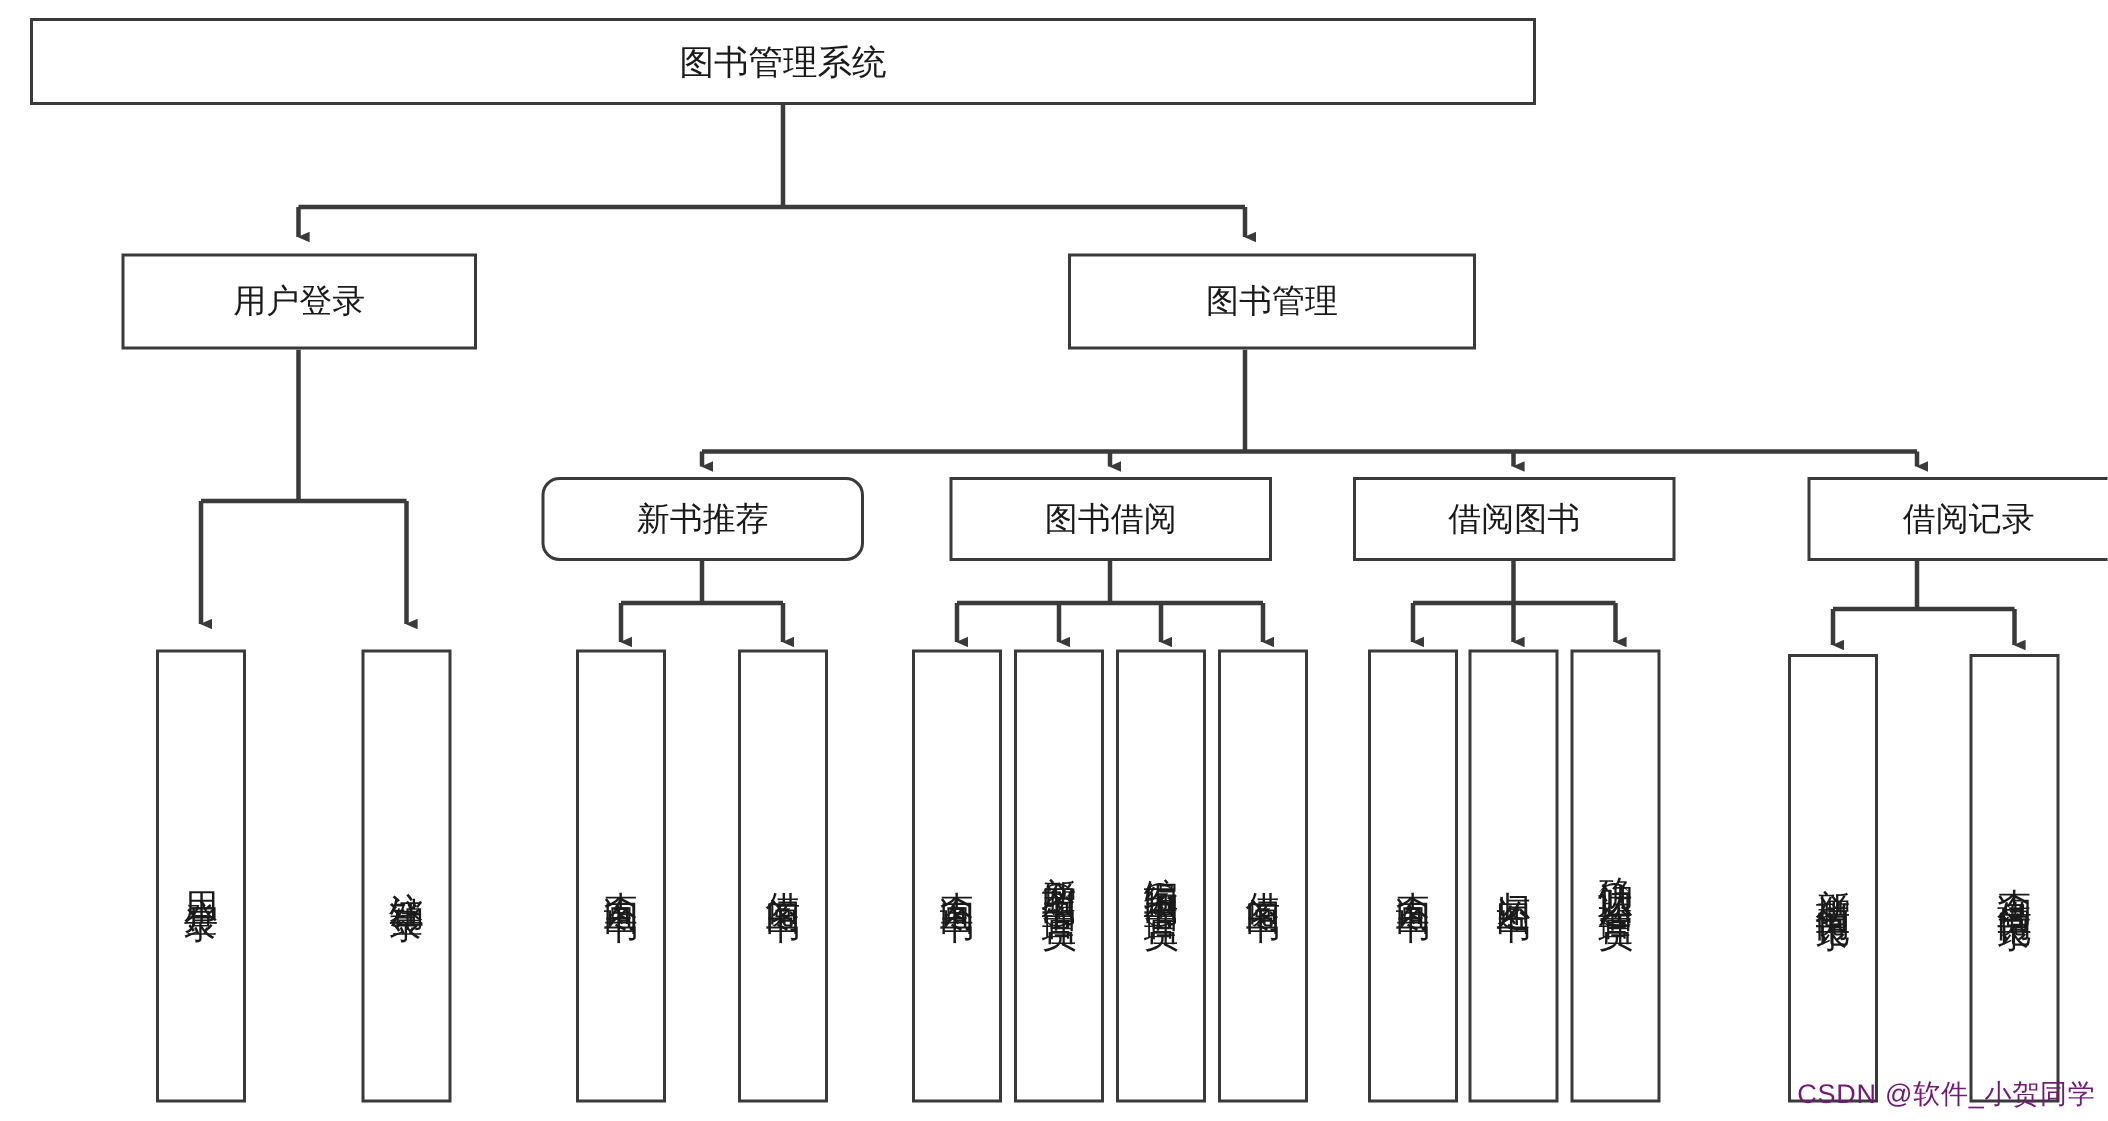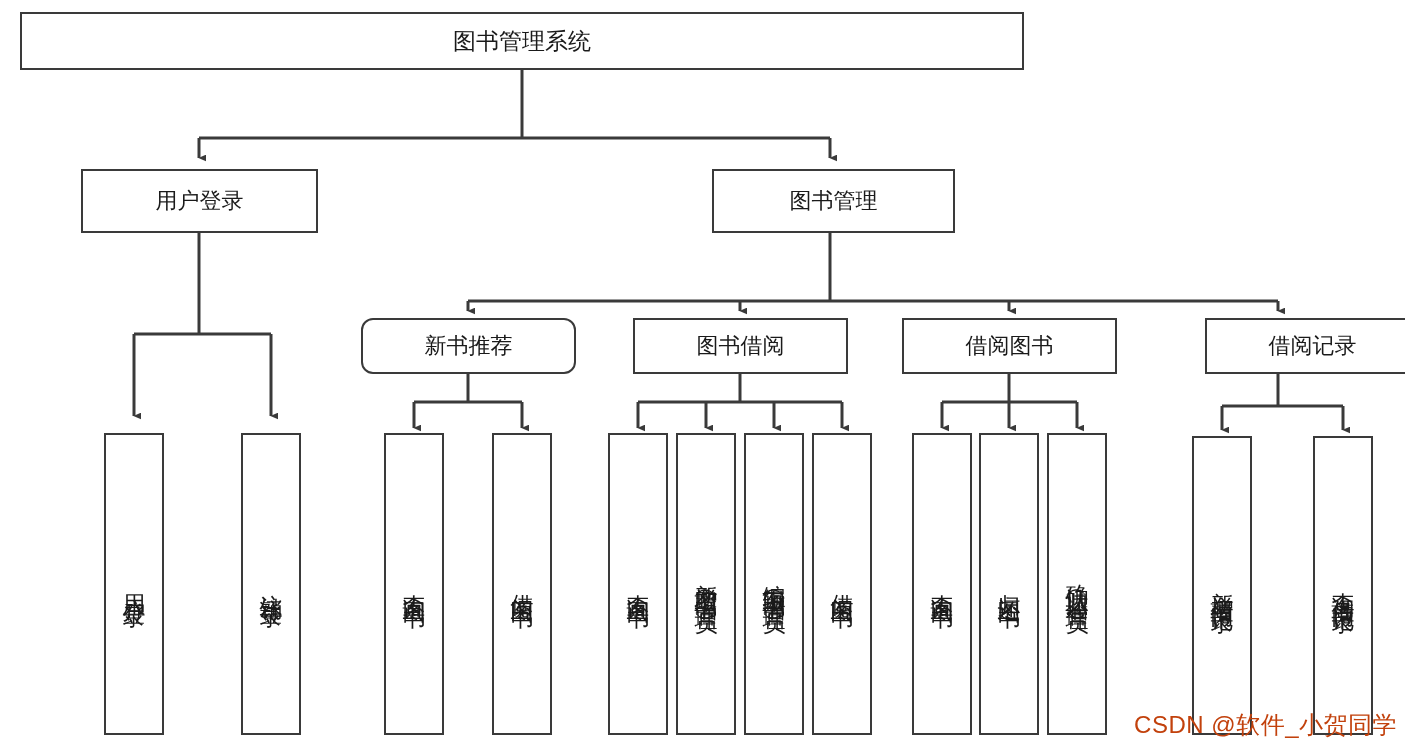--- a/index.html
+++ b/index.html
@@ -52,22 +52,22 @@
     letter-spacing: 4px;
     font-size: 23px;
     line-height: 1;
     white-space: nowrap;
     color: #1a1a1a;
   }
   .watermark {
     position: absolute;
     right: 8px;
     bottom: 6px;
-    font-size: 24px;
-    color: #c2410c;
+    font-size: 18px;
+    color: #701a75;
     letter-spacing: 0.5px;
     white-space: nowrap;
     pointer-events: none;
   }
 </style>
 </head>
 <body>
 
 <div id="diagram-root">
 
@@ -134,21 +134,21 @@
   </svg>
 
   <div class="node-box root" style="left:20px; top:12px; width:1004px; height:58px;">
     <span>图书管理系统</span>
   </div>
 
   <div class="node-box level2" style="left:81px; top:169px; width:237px; height:64px;">
     <span>用户登录</span>
   </div>
 
-  <div class="node-box level2" style="left:712px; top:169px; width:243px; height:64px;">
+  <div class="node-box level2" style="left:712px; top:169px; width:272px; height:64px;">
     <span>图书管理</span>
   </div>
 
   <div class="node-box level2" style="left:361px; top:318px; width:215px; height:56px;border-radius:12px;">
     <span>新书推荐</span>
   </div>
 
   <div class="node-box level2" style="left:633px; top:318px; width:215px; height:56px;">
     <span>图书借阅</span>
   </div>

